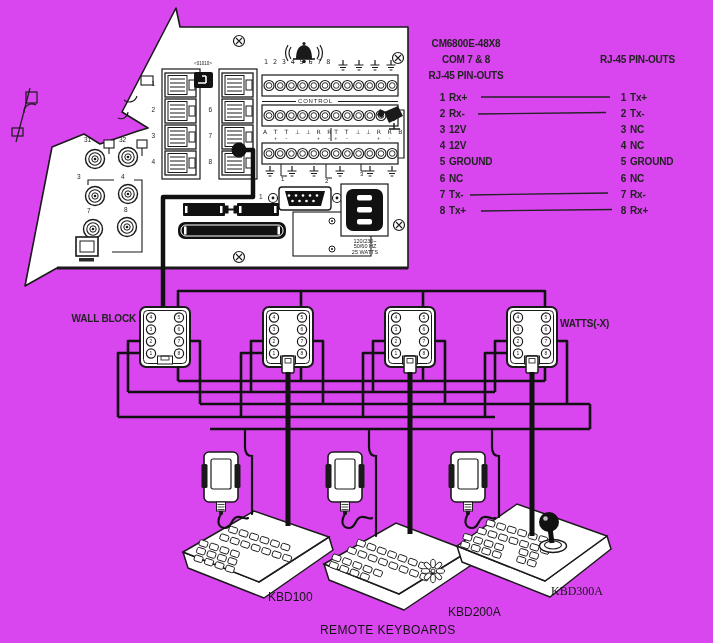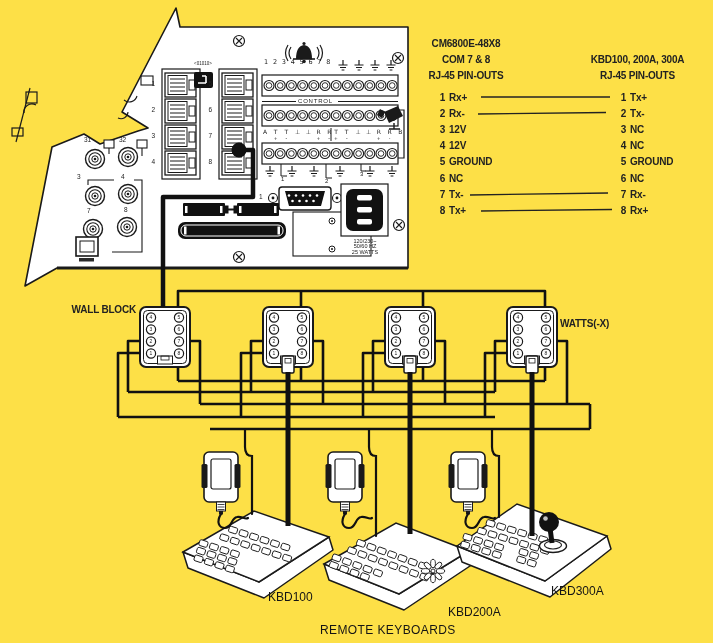--- a/index.html
+++ b/index.html
@@ -1,16 +1,16 @@
 <!DOCTYPE html>
 <html><head>
 <meta charset="utf-8">
 <style>
   html,body{margin:0;padding:0;background:#fff;}
-  #canvas{position:relative;width:713px;height:643px;background:#fde047;overflow:hidden;
+  #canvas{position:relative;width:713px;height:643px;background:#d946ef;overflow:hidden;
           font-family:"Liberation Sans",sans-serif;}
   #art{position:absolute;left:0;top:0;z-index:1;}
   #overlay{position:absolute;left:0;top:0;width:713px;height:643px;z-index:2;}
   .td{position:absolute;color:#1d1d1d;white-space:nowrap;line-height:1;}
   .hd{font-weight:bold;font-size:10px;letter-spacing:-0.2px;text-align:center;line-height:16px;color:#222;}
   .pins{position:absolute;}
   .prow{height:16.2px;display:flex;gap:4px;align-items:center;font-weight:bold;font-size:10px;color:#222;letter-spacing:-0.2px;}
   .pn{display:inline-block;width:8px;text-align:right;}
   .blk{font-weight:bold;font-size:10px;color:#222;letter-spacing:-0.2px;}
   .kbl{font-size:12px;color:#141414;}
@@ -465,21 +465,20 @@
 </svg>
 
 <div id="overlay">
 
   <div class="td hd" style="left:418px;top:36px;width:96px;">
     <div>CM6800E-48X8</div>
     <div>COM 7 &amp; 8</div>
     <div>RJ-45 PIN-OUTS</div>
   </div>
   <div class="td hd" style="left:575px;top:52px;width:125px;">
-    <div>KBD100, 200A, 300A</div>
     <div>RJ-45 PIN-OUTS</div>
   </div>
 
   <div class="pins" style="left:437px;top:89px;">
     <div class="prow">
           <span class="pn">1</span>
           <span>Rx+</span>
         </div>
     <div class="prow">
           <span class="pn">2</span>
@@ -609,26 +608,26 @@
     <div>25 WATTS</div>
   </div>
 
   <div class="td tiny" style="left:84px;top:137px;">31</div>
   <div class="td tiny" style="left:119px;top:137px;">32</div>
   <div class="td tiny" style="left:77px;top:174px;">3</div>
   <div class="td tiny" style="left:121px;top:174px;">4</div>
   <div class="td tiny" style="left:87px;top:208px;">7</div>
   <div class="td tiny" style="left:124px;top:207px;">8</div>
 
-  <div class="td blk" style="left:58px;top:305px;width:78px;text-align:right;">WALL BLOCK</div>
+  <div class="td blk" style="left:58px;top:314px;width:78px;text-align:right;">WALL BLOCK</div>
   <div class="td blk" style="left:560px;top:319px;">WATTS(-X)</div>
 
   <div class="td kbl" style="left:268px;top:591px;">KBD100</div>
   <div class="td kbl" style="left:409px;top:606px;margin-left:39px;">KBD200A</div>
-  <div class="td kbl" style="left:551px;top:585px;">KBD300A</div>
+  <div class="td kbl" style="left:551px;top:585px;font-family:Liberation Serif, serif;">KBD300A</div>
   <div class="td kbl" style="left:320px;top:624px;letter-spacing:0.4px;">REMOTE KEYBOARDS</div>
 <div class="td" style="left: 147px; top: 314.7px; width: 8px; text-align: center; font-size: 5px; color: rgb(34, 34, 34);">4</div>
       <div class="td" style="left: 175px; top: 314.7px; width: 8px; text-align: center; font-size: 5px; color: rgb(34, 34, 34);">5</div>
       <div class="td" style="left: 147px; top: 326.7px; width: 8px; text-align: center; font-size: 5px; color: rgb(34, 34, 34);">3</div>
       <div class="td" style="left: 175px; top: 326.7px; width: 8px; text-align: center; font-size: 5px; color: rgb(34, 34, 34);">6</div>
       <div class="td" style="left: 147px; top: 338.7px; width: 8px; text-align: center; font-size: 5px; color: rgb(34, 34, 34);">2</div>
       <div class="td" style="left: 175px; top: 338.7px; width: 8px; text-align: center; font-size: 5px; color: rgb(34, 34, 34);">7</div>
       <div class="td" style="left: 147px; top: 350.7px; width: 8px; text-align: center; font-size: 5px; color: rgb(34, 34, 34);">1</div>
       <div class="td" style="left: 175px; top: 350.7px; width: 8px; text-align: center; font-size: 5px; color: rgb(34, 34, 34);">8</div>
       <div class="td" style="left: 270px; top: 314.7px; width: 8px; text-align: center; font-size: 5px; color: rgb(34, 34, 34);">4</div>

